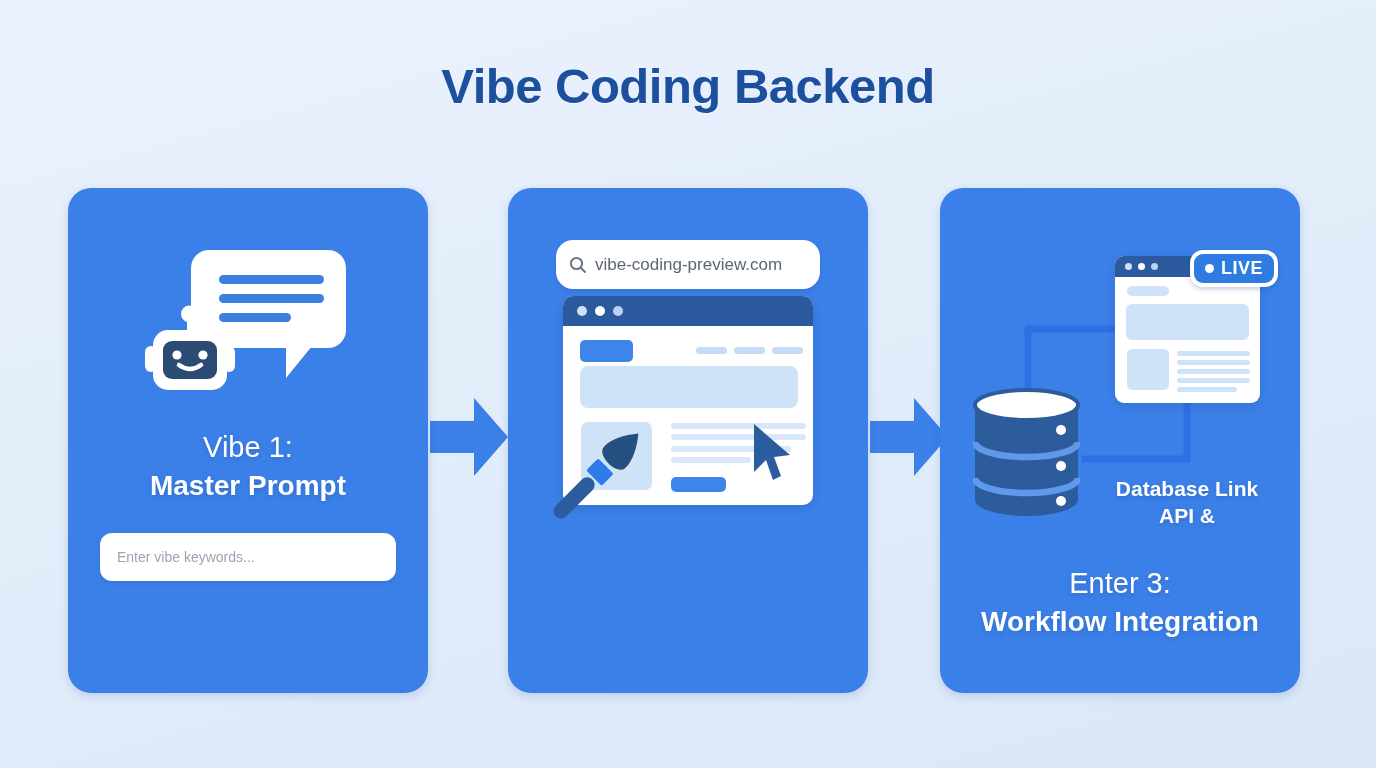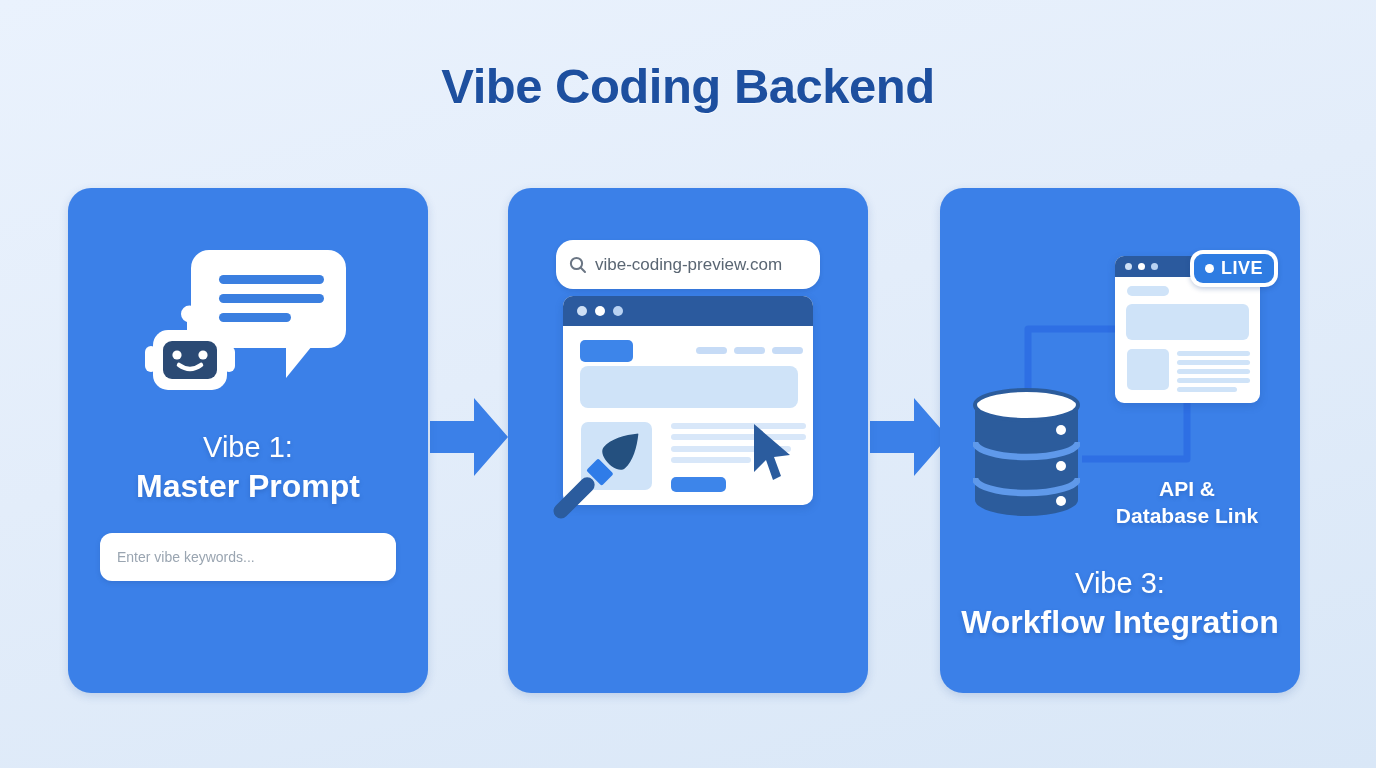--- a/index.html
+++ b/index.html
@@ -20,21 +20,21 @@
     background:#3b80e8; border-radius:23px;
     box-shadow:0 3px 10px rgba(35,75,155,.18);
   }
   #card1 { left:68px; } #card2 { left:508px; } #card3 { left:940px; }
   .flow-arrow { position:absolute; top:398px; width:78px; height:78px; }
   #arrow1 { left:430px; } #arrow2 { left:870px; }
 
   .step-text { position:absolute; left:0; right:0; text-align:center; color:#fff;
     text-shadow:0 2px 4px rgba(25,60,130,.28); }
   .step-text .label { font-size:29px; font-weight:400; line-height:38px; }
-  .step-text .name  { font-size:32px; font-weight:700; line-height:40px; }
+  .step-text .name  { font-size:28px; font-weight:700; line-height:40px; }
   #card1 .step-text { top:240px; }
   #card2 .step-text, #card3 .step-text { top:376px; }
 
   
   .chat-bubble { position:absolute; left:123px; top:62px; width:155px; height:98px;
     background:#fff; border-radius:18px; }
   .chat-bubble .tail { position:absolute; left:95px; top:96px; width:0; height:0;
     border-top:32px solid #fff; border-right:26px solid transparent; }
   .chat-line { position:absolute; background:#3b7fe0; height:9px; border-radius:5px; left:28px; }
   .chat-line.l1 { top:25px; width:105px; }
@@ -210,21 +210,21 @@
     <path d="M2 17 L2 112 A51.5 16 0 0 0 105 112 L105 17 Z" fill="#2c5c9c"></path>
     <path d="M2 54 A51.5 15 0 0 0 105 54" fill="none" stroke="#5f99ea" stroke-width="6.5"></path>
     <path d="M2 90 A51.5 15 0 0 0 105 90" fill="none" stroke="#5f99ea" stroke-width="6.5"></path>
     <ellipse cx="53.5" cy="17" rx="51.5" ry="15" fill="#ffffff" stroke="#2c5c9c" stroke-width="4"></ellipse>
     <circle cx="88" cy="42" r="5" fill="#fff"></circle>
     <circle cx="88" cy="78" r="5" fill="#fff"></circle>
     <circle cx="88" cy="113" r="5" fill="#fff"></circle>
   </svg>
 
   <div class="api-caption">
+    <div>Database Link</div>
     <div>API &amp;</div>
-    <div>Database Link</div>
   </div>
 
   <div class="step-text">
-    <div class="label">Vibe 3:</div>
+    <div class="label">Enter 3:</div>
     <div class="name">Workflow Integration</div>
   </div>
 </div>
 
 </body></html>

